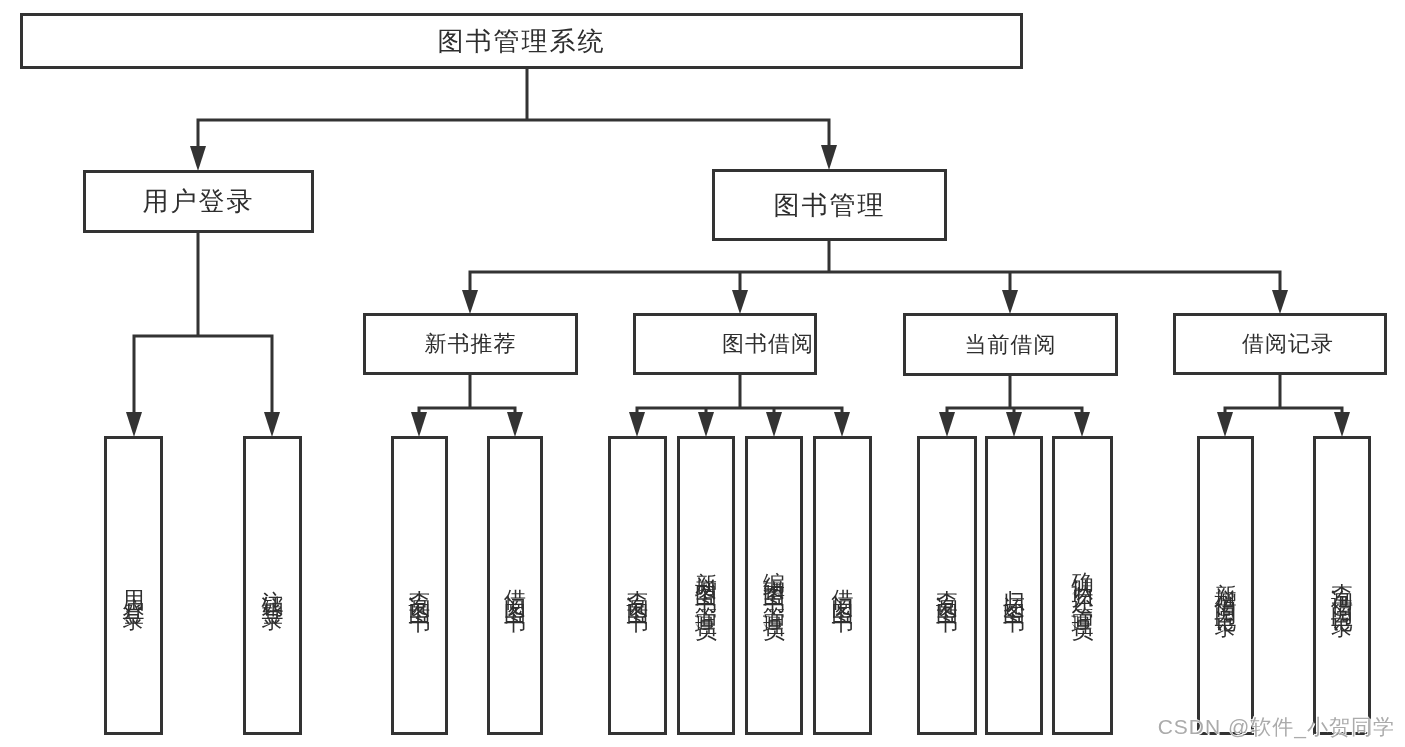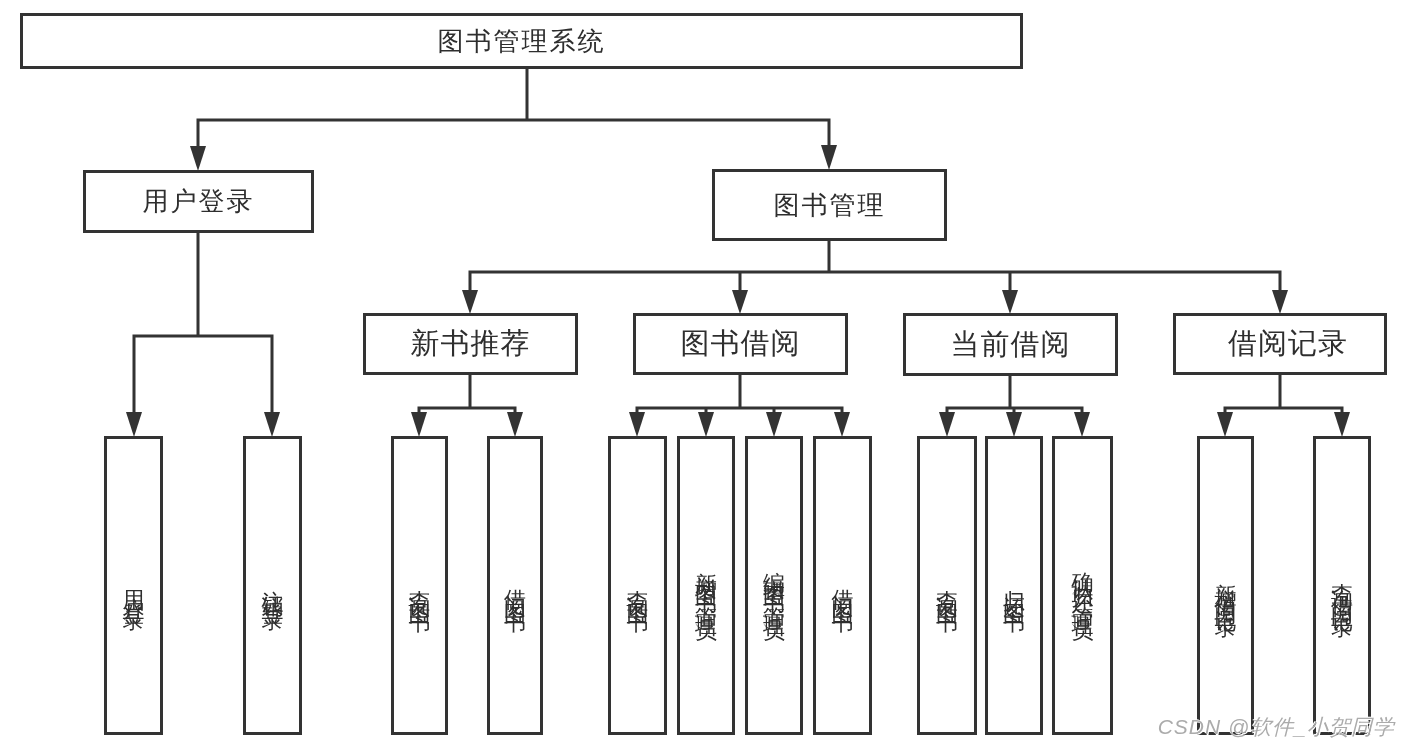--- a/index.html
+++ b/index.html
@@ -23,39 +23,38 @@
   .node{
     position:absolute;
     box-sizing:border-box;
     border:3px solid var(--line);
     background:var(--fill);
     display:flex;align-items:center;justify-content:center;
     text-align:center;
   }
   .h1{font-size:26px;letter-spacing:2px;}
   .h2{font-size:26px;letter-spacing:2px;}
-  .h3{font-size:29px;letter-spacing:1px;}
+  .h3{font-size:22px;letter-spacing:1px;}
   .v4{top:436px;height:299px;}
   .v4 span{
     writing-mode:vertical-rl;
     text-orientation:mixed;
     font-size:22px;
     letter-spacing:7px;
     line-height:1;
   }
   .watermark{
     position:absolute;
     right:10px;bottom:6px;
     font-size:21px;
     letter-spacing:1px;
     color:var(--wm);
     text-shadow:1px 1px 0 #ffffff,-1px -1px 0 #ffffff;
     z-index:5;
     white-space:nowrap;
-    font-style:italic;
   }
 </style>
 </head>
 <body>
 
 <div id="canvas">
 
   <svg id="wires" width="1405" height="747" viewBox="0 0 1405 747" xmlns="http://www.w3.org/2000/svg">
 
     <path d="M527 69 V120 M198 120 H829 M198 120 V150 M829 120 V150"></path>
@@ -99,21 +98,21 @@
   <div class="node h2" style="left:83px;top:170px;width:231px;height:63px;">
     <span>用户登录</span>
   </div>
   <div class="node h2" style="left:712px;top:169px;width:235px;height:72px;">
     <span>图书管理</span>
   </div>
 
   <div class="node h3" style="left:363px;top:313px;width:215px;height:62px;">
     <span>新书推荐</span>
   </div>
-  <div class="node h3" style="left:633px;top:313px;width:215px;height:62px;">
+  <div class="node h3" style="left:633px;top:313px;width:184px;height:62px;justify-content:flex-end;">
     <span>图书借阅</span>
   </div>
   <div class="node h3" style="left:903px;top:313px;width:215px;height:63px;font-family:Liberation Serif, serif;">
     <span>当前借阅</span>
   </div>
   <div class="node h3" style="left:1173px;top:313px;width:214px;height:62px;padding-left:16px;">
     <span>借阅记录</span>
   </div>
 
   <div class="node v4" style="left:104px;width:59px;">

